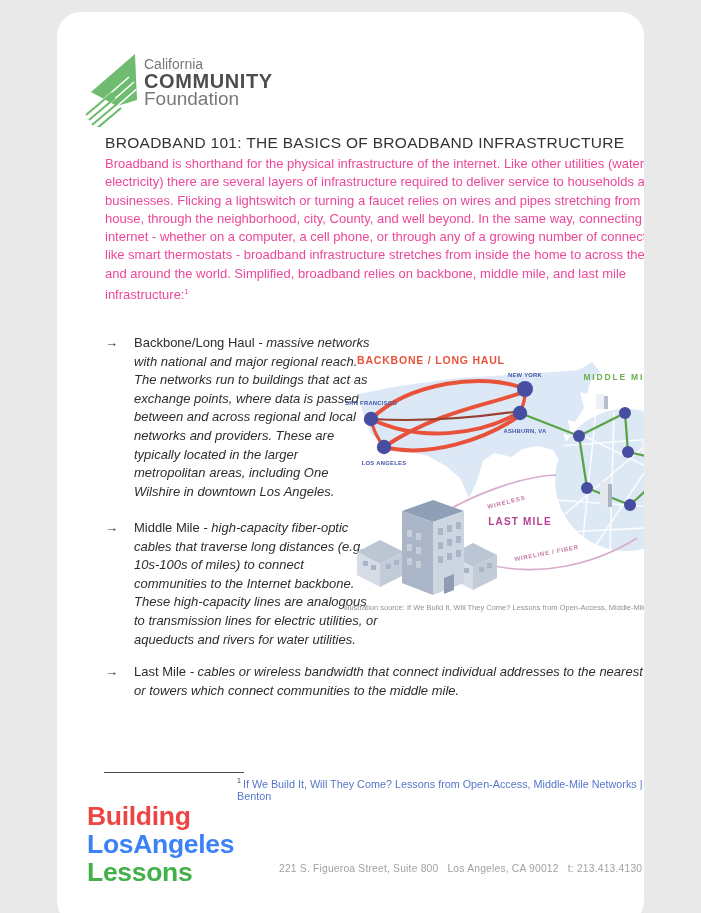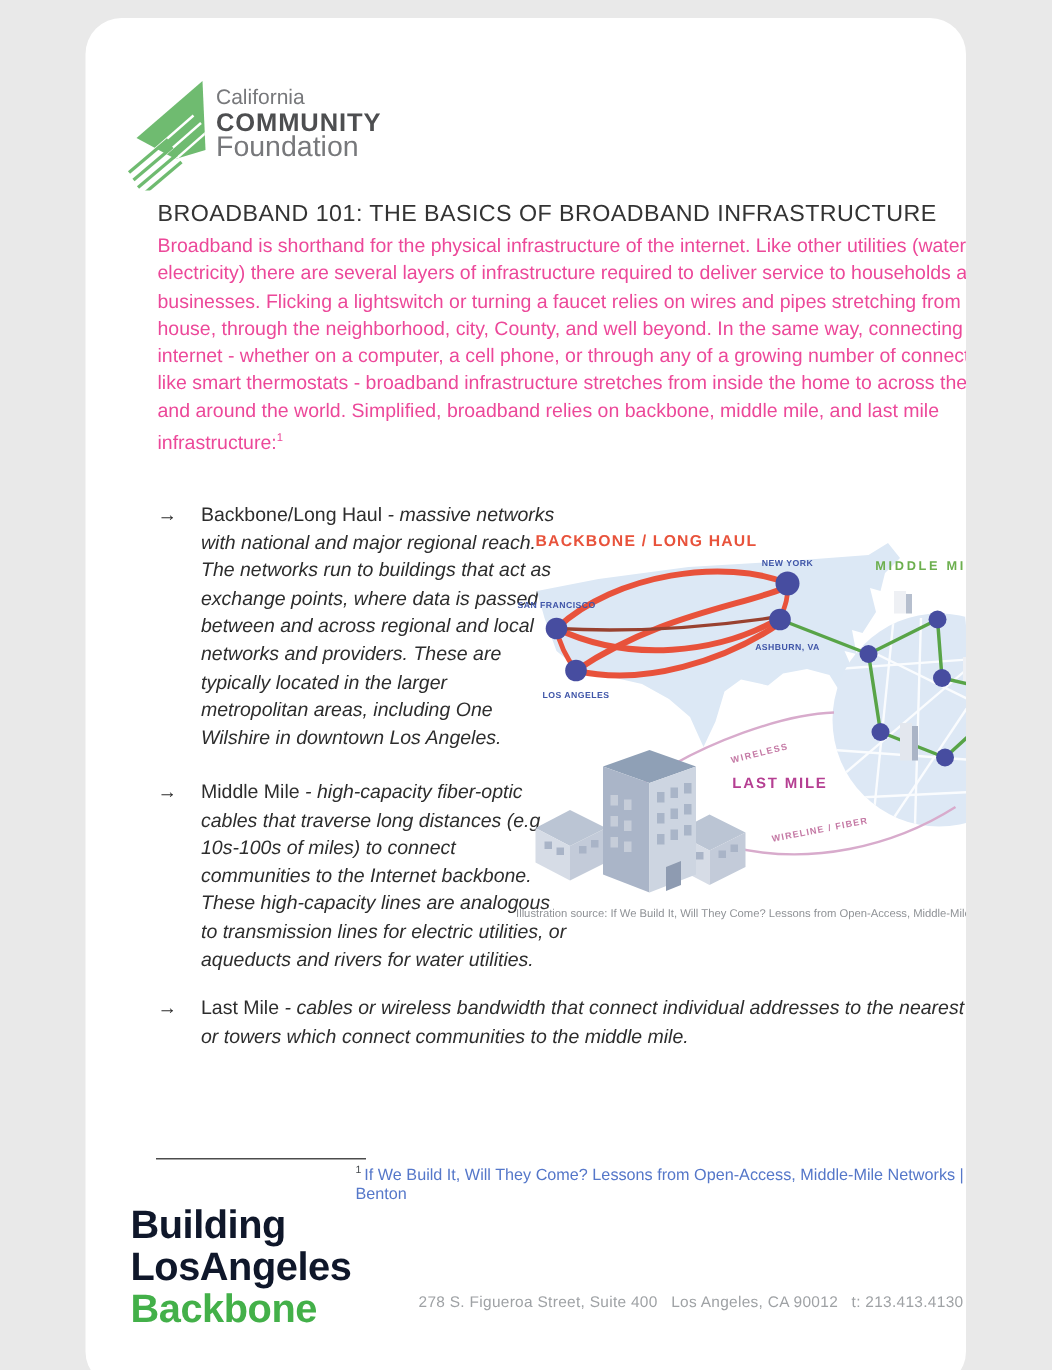--- a/index.html
+++ b/index.html
@@ -3,21 +3,21 @@
 <meta charset="utf-8">
 <style>
   * { margin:0; padding:0; box-sizing:border-box; }
   body { background:#e9e9e9; font-family:"Liberation Sans", sans-serif; }
   .page { position:relative; width:587px; height:913px; background:#ffffff; margin:12px auto; overflow:hidden;border-radius:24px; }
 
   
   .logo-mark { position:absolute; left:28px; top:37px; }
   .logo-text { position:absolute; left:87px; top:44px; color:#77787b; line-height:17px; }
   .logo-text .l1 { font-size:14px; }
-  .logo-text .l2 { font-size:17px; font-weight:bold; color:#4d4e50; letter-spacing:0.6px; }
+  .logo-text .l2 { font-size:20px; font-weight:bold; color:#4d4e50; letter-spacing:0.6px; }
   .logo-text .l3 { font-size:19px; }
 
   
   .title { position:absolute; left:48px; top:122px; font-size:15.5px; letter-spacing:0.3px; color:#333333; }
   .intro { position:absolute; left:48px; top:143px; width:605px; font-size:13px; line-height:18.3px; color:#ec4899; }
   .intro sup { font-size:7.5px; vertical-align:super; }
 
   
   .bullet { position:absolute; display:flex; font-size:13px; line-height:18.6px; color:#2d2d2d; }
   .b-marker { width:29px; flex:0 0 29px; font-weight:bold; font-size:13px; }
@@ -31,22 +31,22 @@
   .fig-caption { margin-top:3px; font-size:7.5px; line-height:9.5px; color:#8f9296; }
 
   
   .fn-rule { position:absolute; left:47px; top:760px; width:140px; border-top:1.5px solid #4c4c4c; }
   .fn-text { position:absolute; left:180px; top:765px; font-size:10.8px; color:#44484c; }
   .fn-text sup { font-size:7px; vertical-align:super; margin-right:2px; }
   .fn-link { color:#5577c9; cursor:pointer; }
 
   
   .tagline { position:absolute; left:30px; top:790px; font-weight:bold; font-size:26.5px; line-height:28px; letter-spacing:-0.3px; }
-  .tagline .t1 { color:#0f172a; }
-  .tagline .t2 { color:#0f172a; }
+  .tagline .t1 { color:#ef4444; }
+  .tagline .t2 { color:#3b82f6; }
   .tagline .t3 { color:#43b049; }
   .address { position:absolute; left:222px; top:851px; font-size:10.3px; color:#9fa2a5; letter-spacing:0.2px; white-space:nowrap; }
   .address span { margin-right:9px; }
   .address span:last-child { margin-right:0; }
 
   svg text { font-family:"Liberation Sans", sans-serif; }
 </style>
 </head>
 <body>
 
@@ -224,19 +224,19 @@
       <div>Illustration source: If We Build It, Will They Come? Lessons from Open-Access, Middle-Mile Networks</div>
     </div>
   </div>
 
   <div class="fn-rule"></div>
   <div class="fn-text"><sup>1</sup><span class="fn-link">If We Build It, Will They Come? Lessons from Open-Access, Middle-Mile Networks | Benton</span></div>
 
   <div class="tagline">
     <div class="t1">Building</div>
     <div class="t2">LosAngeles</div>
-    <div class="t3">Backbone</div>
+    <div class="t3">Lessons</div>
   </div>
   <div class="address">
-    <span>278 S. Figueroa Street, Suite 400</span><span>Los Angeles, CA 90012</span><span>t: 213.413.4130</span><span>f: 213.383.2046</span><span>calfund.org</span>
+    <span>221 S. Figueroa Street, Suite 800</span><span>Los Angeles, CA 90012</span><span>t: 213.413.4130</span><span>f: 213.383.2046</span><span>calfund.org</span>
   </div>
 
 </div>
 
 </body></html>

